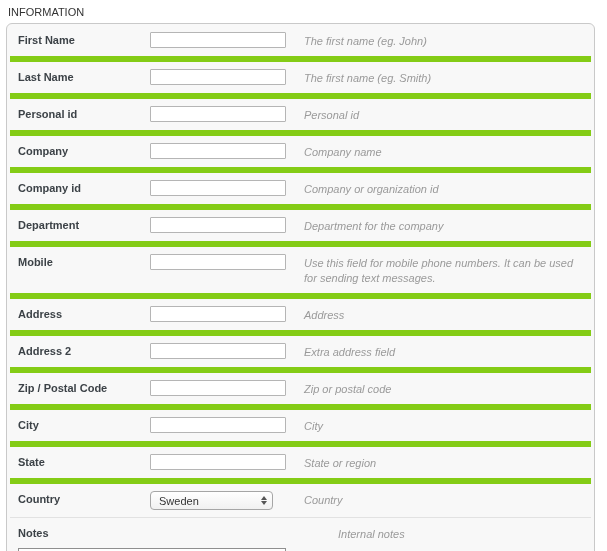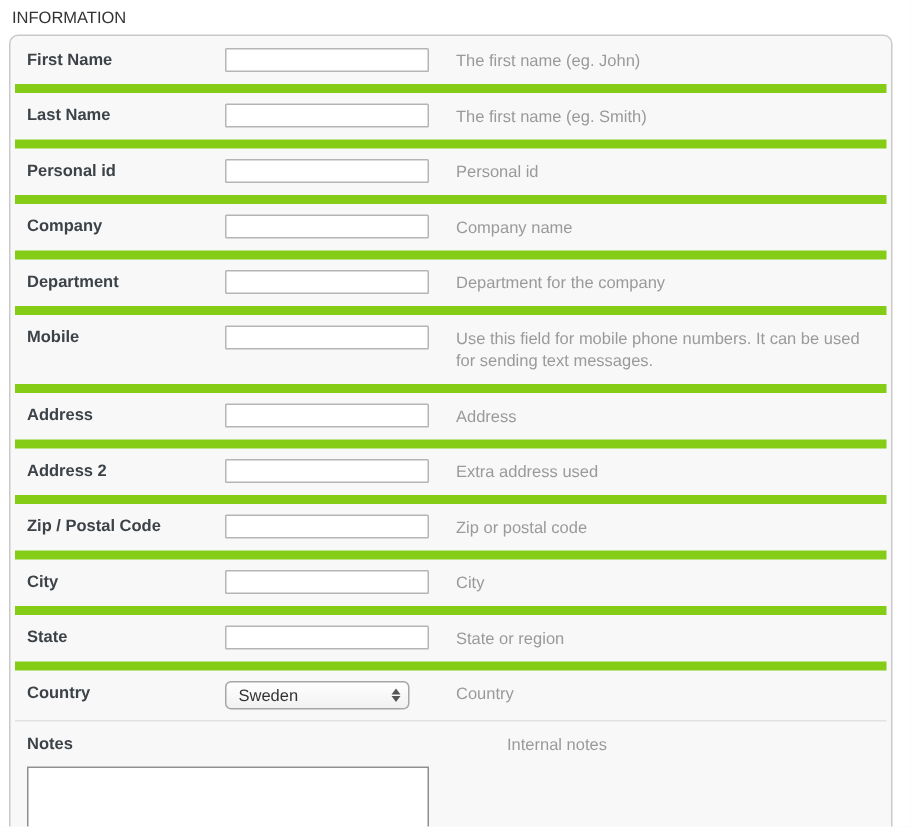--- a/index.html
+++ b/index.html
@@ -49,20 +49,21 @@
     font-size:11px;
     border:1px solid #b5b5b5;
     border-radius:1px;
     background:#ffffff;
     padding:1px 3px;
     margin:0;
   }
   .help{
     flex:1;
     margin-left:18px;
+    font-style:italic;
     color:#9a9a9a;
     padding-top:2px;
     line-height:15px;
   }
   
   .select{
     box-sizing:border-box;
     display:flex;
     align-items:center;
     justify-content:space-between;
@@ -140,20 +141,25 @@
     <div class="input-col"><input class="text" type="text" style=""></div>
     <div class="help">Personal id</div>
   </div>
 
   <div class="row">
     <div class="label">Company</div>
     <div class="input-col"><input class="text" type="text" style=""></div>
     <div class="help">Company name</div>
   </div>
 
+  <div class="row">
+    <div class="label">Company id</div>
+    <div class="input-col"><input class="text" type="text" style=""></div>
+    <div class="help">Company or organization id</div>
+  </div>
 
   <div class="row">
     <div class="label">Department</div>
     <div class="input-col"><input class="text" type="text" style=""></div>
     <div class="help">Department for the company</div>
   </div>
 
 
   <div class="row">
     <div class="label">Mobile</div>
@@ -163,21 +169,21 @@
 
   <div class="row">
     <div class="label">Address</div>
     <div class="input-col"><input class="text" type="text" style=""></div>
     <div class="help">Address</div>
   </div>
 
   <div class="row">
     <div class="label">Address 2</div>
     <div class="input-col"><input class="text" type="text" style=""></div>
-    <div class="help">Extra address used</div>
+    <div class="help">Extra address field</div>
   </div>
 
   <div class="row">
     <div class="label">Zip / Postal Code</div>
     <div class="input-col"><input class="text" type="text" style=""></div>
     <div class="help">Zip or postal code</div>
   </div>
 
   <div class="row">
     <div class="label">City</div>

